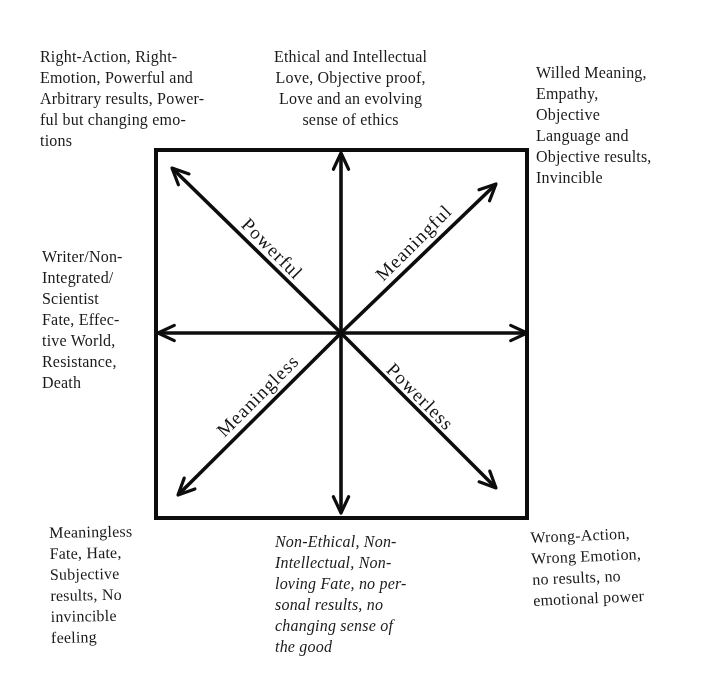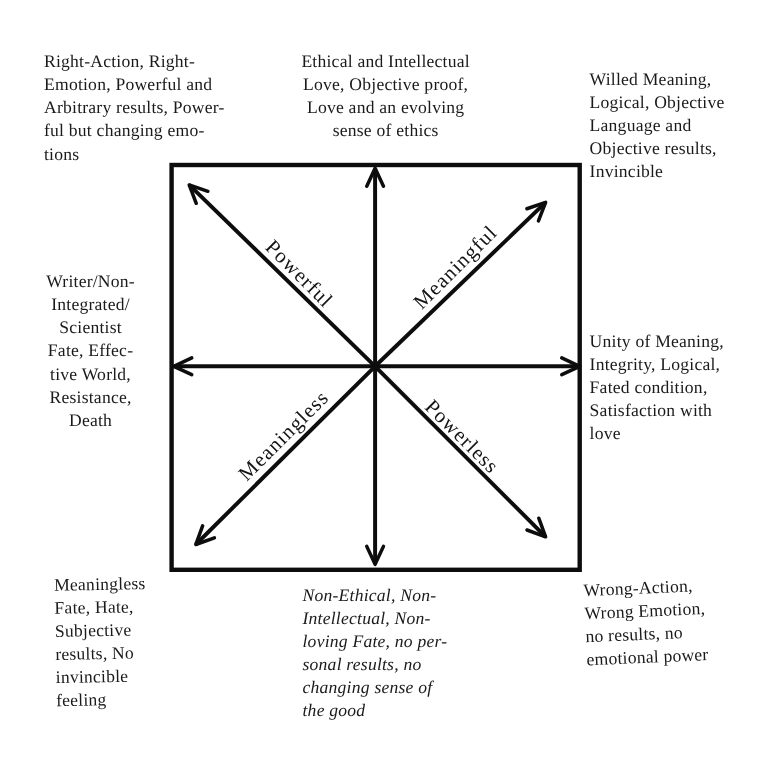--- a/index.html
+++ b/index.html
@@ -44,38 +44,33 @@
 Arbitrary results, Power-
 ful but changing emo-
 tions</div>
 
   <div class="note" style="left:274px; top:46px;text-align:center;">Ethical and Intellectual
 Love, Objective proof,
 Love and an evolving
 sense of ethics</div>
 
   <div class="note" style="left:536px; top:62px;">Willed Meaning,
-Logical, Objective
+Empathy, Objective
 Language and
 Objective results,
 Invincible</div>
 
-  <div class="note" style="left:42px; top:246px;text-align:center;">Writer/Non-
+  <div class="note" style="left:42px; top:246px;">Writer/Non-
 Integrated/
 Scientist
 Fate, Effec-
 tive World,
 Resistance,
 Death</div>
 
-  <div class="note" style="left:536px; top:300px;">Unity of Meaning,
-Integrity, Logical,
-Fated condition,
-Satisfaction with
-love</div>
 
   <div class="note tilt-slight" style="left:49px; top:522px;">Meaningless
 Fate, Hate,
 Subjective
 results, No
 invincible
 feeling</div>
 
   <div class="note" style="left:275px; top:531px;font-style:italic;">Non-Ethical, Non-
 Intellectual, Non-

